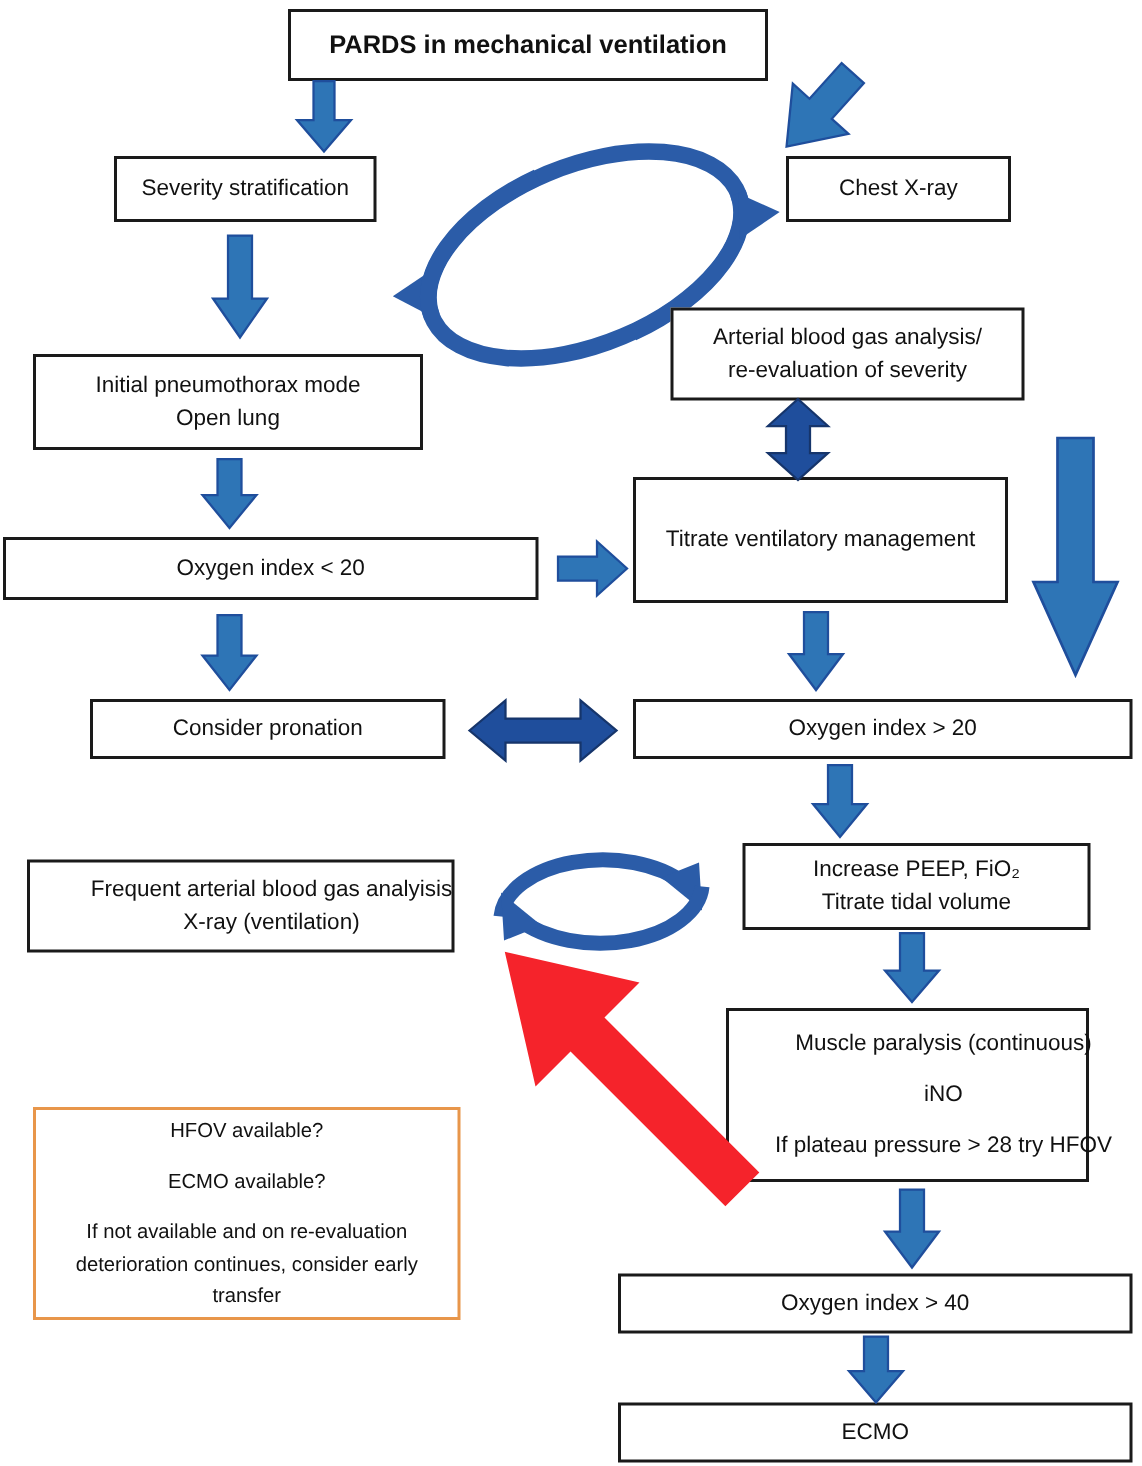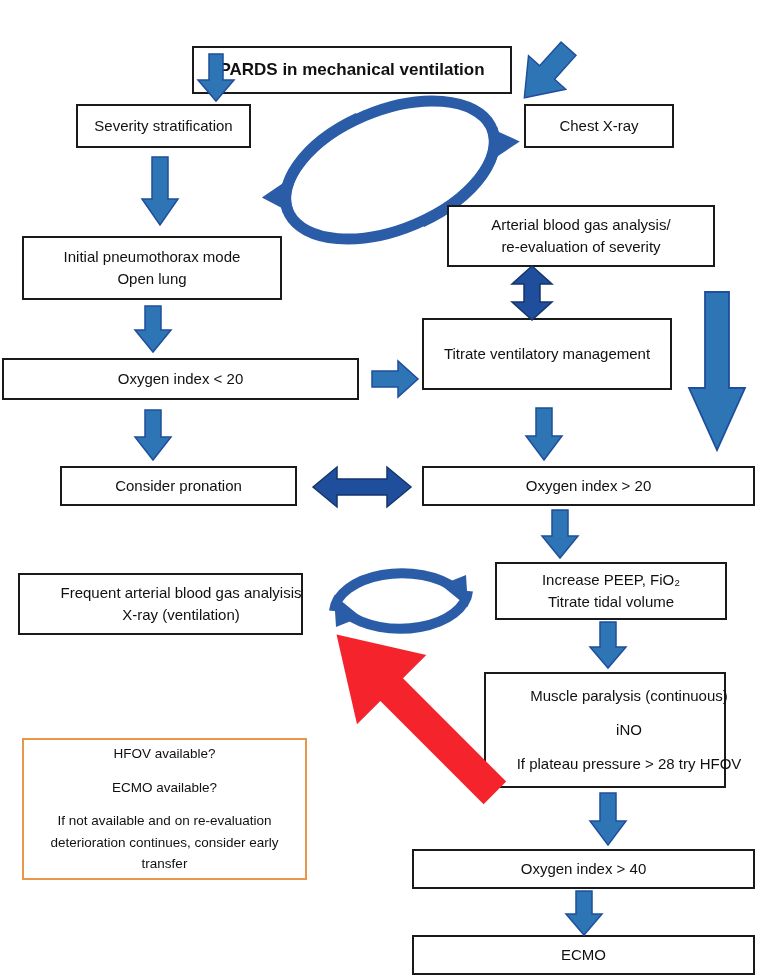--- a/index.html
+++ b/index.html
@@ -52,47 +52,47 @@
 
   <div class="loop" style="left:316px;top:545px;">
     <svg width="170" height="110" viewBox="0 0 170 110">
       <path d="M 18 66 A 68 40 0 0 1 140 44" fill="none" stroke="#2B5CA8" stroke-width="10"></path>
       <polygon points="150 30 125 40 152 62" fill="#2B5CA8"></polygon>
       <path d="M 152 46 A 68 40 0 0 1 30 68" fill="none" stroke="#2B5CA8" stroke-width="10"></path>
       <polygon points="20 82 45 72 18 50" fill="#2B5CA8"></polygon>
     </svg>
   </div>
 
-  <div class="node title" style="left:192px;top:6px;width:320px;height:48px;margin-top:40px;">
+  <div class="node title" style="left:192px;top:6px;width:320px;height:48px;">
     <span class="ln">PARDS in mechanical ventilation</span>
   </div>
 
   <div class="node" style="left:76px;top:104px;width:175px;height:44px;">
     <span class="ln">Severity stratification</span>
   </div>
 
   <div class="node" style="left:524px;top:104px;width:150px;height:44px;">
     <span class="ln">Chest X-ray</span>
   </div>
 
-  <div class="node" style="left:447px;top:205px;width:268px;height:62px;">
+  <div class="node" style="left:447px;top:205px;width:236px;height:62px;">
     <span class="ln">Arterial blood gas analysis/</span>
     <span class="ln">re-evaluation of severity</span>
   </div>
 
   <div class="node" style="left:22px;top:236px;width:260px;height:64px;">
     <span class="ln">Initial pneumothorax mode</span>
     <span class="ln">Open lung</span>
   </div>
 
   <div class="node" style="left:2px;top:358px;width:357px;height:42px;">
     <span class="ln">Oxygen index &lt; 20</span>
   </div>
 
-  <div class="node" style="left:422px;top:318px;width:250px;height:72px;">
+  <div class="node" style="left:422px;top:318px;width:250px;height:84px;">
     <span class="ln">Titrate ventilatory management</span>
   </div>
 
   <div class="node" style="left:60px;top:466px;width:237px;height:40px;">
     <span class="ln">Consider pronation</span>
   </div>
 
   <div class="node" style="left:422px;top:466px;width:333px;height:40px;">
     <span class="ln">Oxygen index &gt; 20</span>
   </div>

